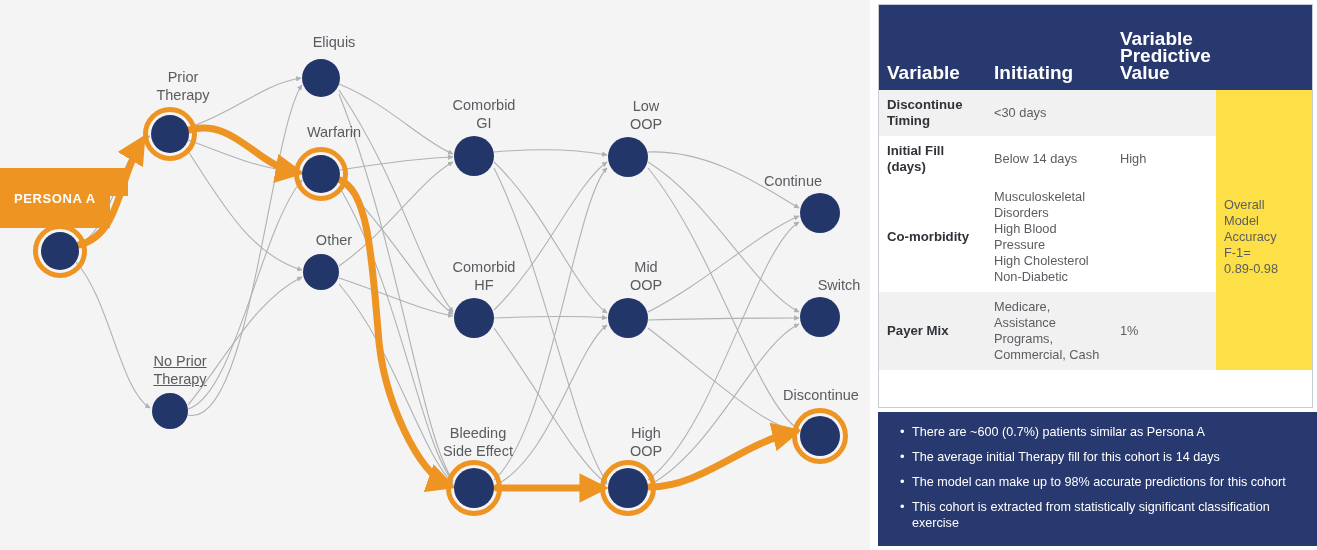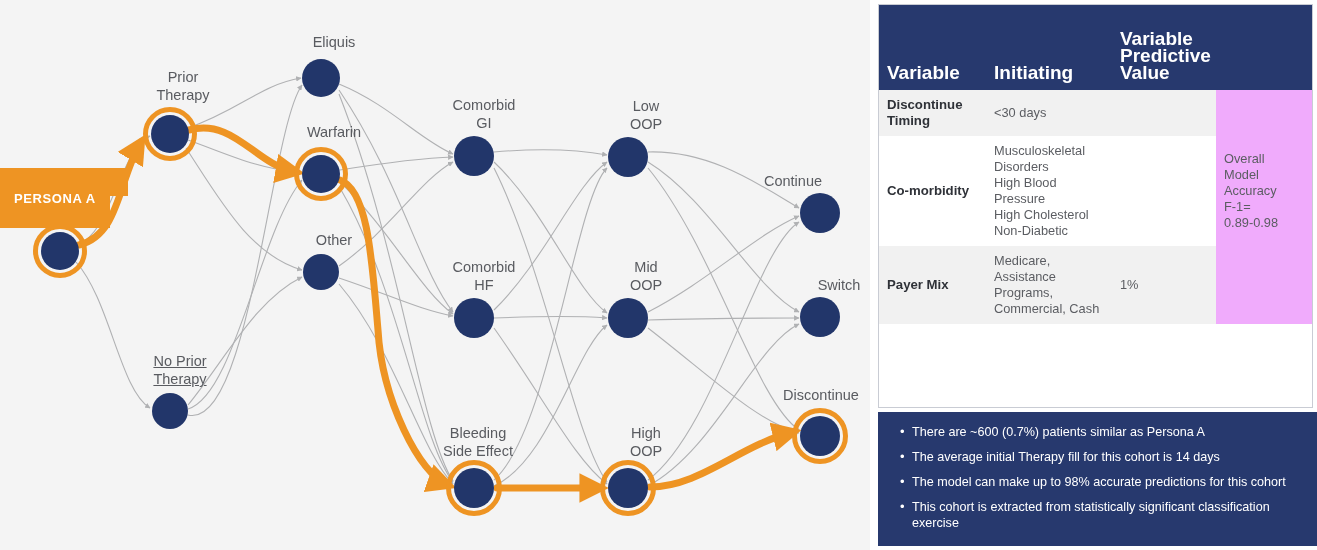--- a/index.html
+++ b/index.html
@@ -78,21 +78,21 @@
     line-height:16px;
     white-space:pre-line;
   }
   table.vt td.varname{
     color:#2f3238;
     font-weight:bold;
     font-size:13.2px;
   }
   tr.alt td:not(.nostripe){background:#f1f1f1;}
   tr.plain td:not(.nostripe){background:#ffffff;}
-  td.nostripe{background:#f0abfc;}
+  td.nostripe{background:#fde047;}
 
   #bullets-box{
     position:absolute;left:4px;top:412px;width:450px;height:134px;
     background:#27396e;
     box-sizing:border-box;
     padding:12px 16px 8px 16px;
   }
   #bullets-box ul{
     margin:0;padding:0 0 0 18px;
     list-style:none;
@@ -259,20 +259,27 @@
 Value</th>
             <th class="spacer"></th>
           </tr>
         </thead>
         <tbody id="table-body">
             <tr class="alt">
               <td class="varname">Discontinue
 Timing</td>
               <td>&lt;30 days</td>
               <td></td>
+              <td class="nostripe"></td>
+            </tr>
+            <tr class="plain">
+              <td class="varname">Initial Fill
+(days)</td>
+              <td>Below 14 days</td>
+              <td>High</td>
               <td class="nostripe"></td>
             </tr>
             <tr class="plain">
               <td class="varname">Co-morbidity</td>
               <td>Musculoskeletal
 Disorders
 High Blood
 Pressure
 High Cholesterol
 Non-Diabetic</td>

